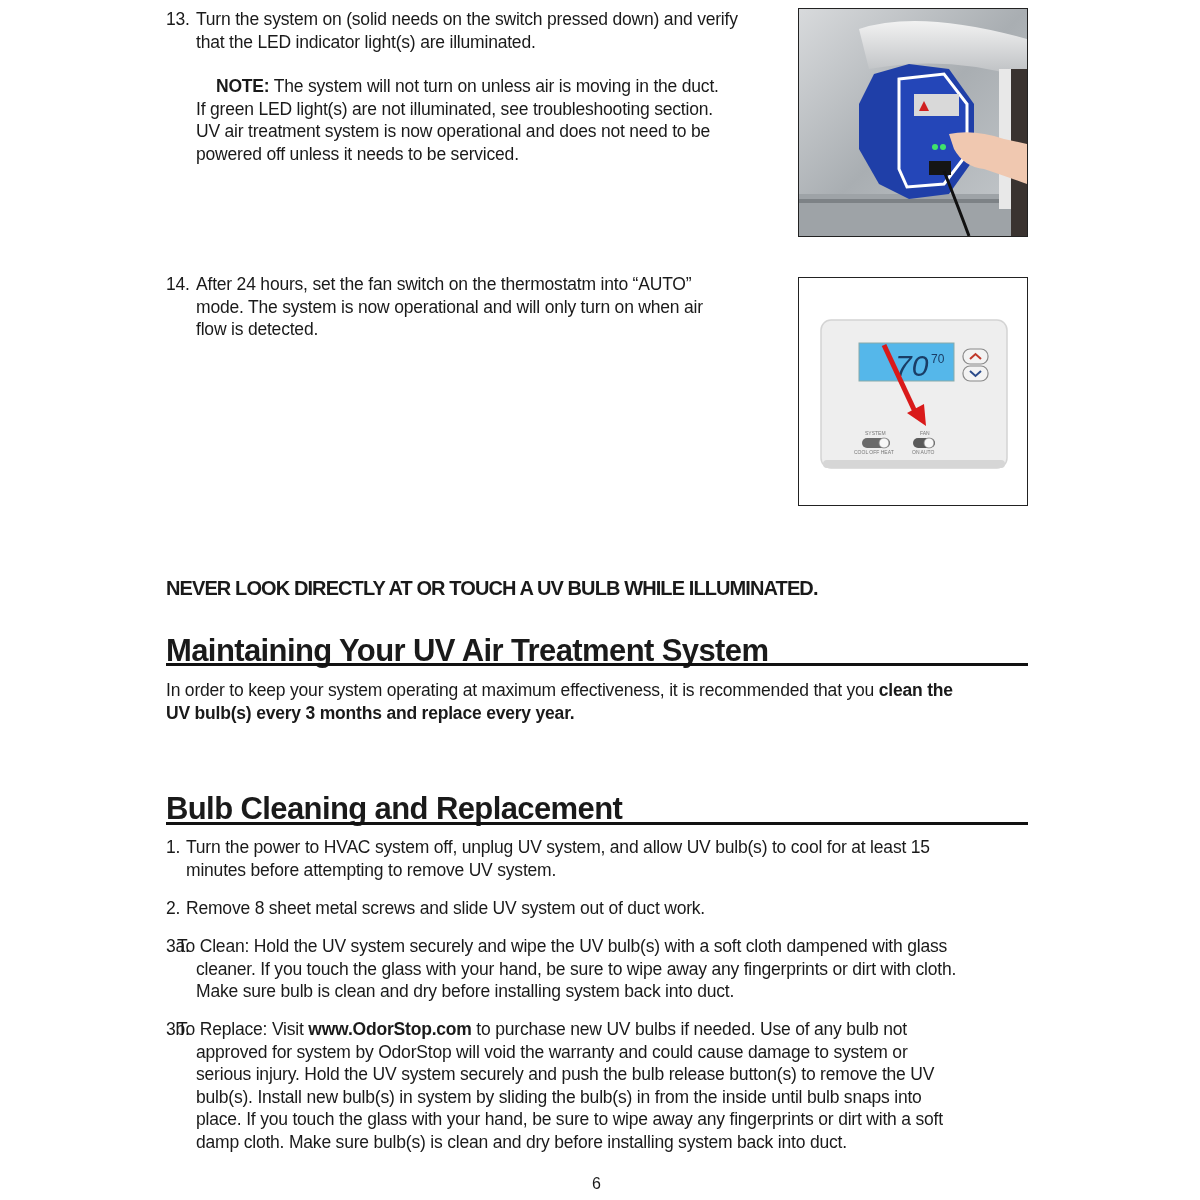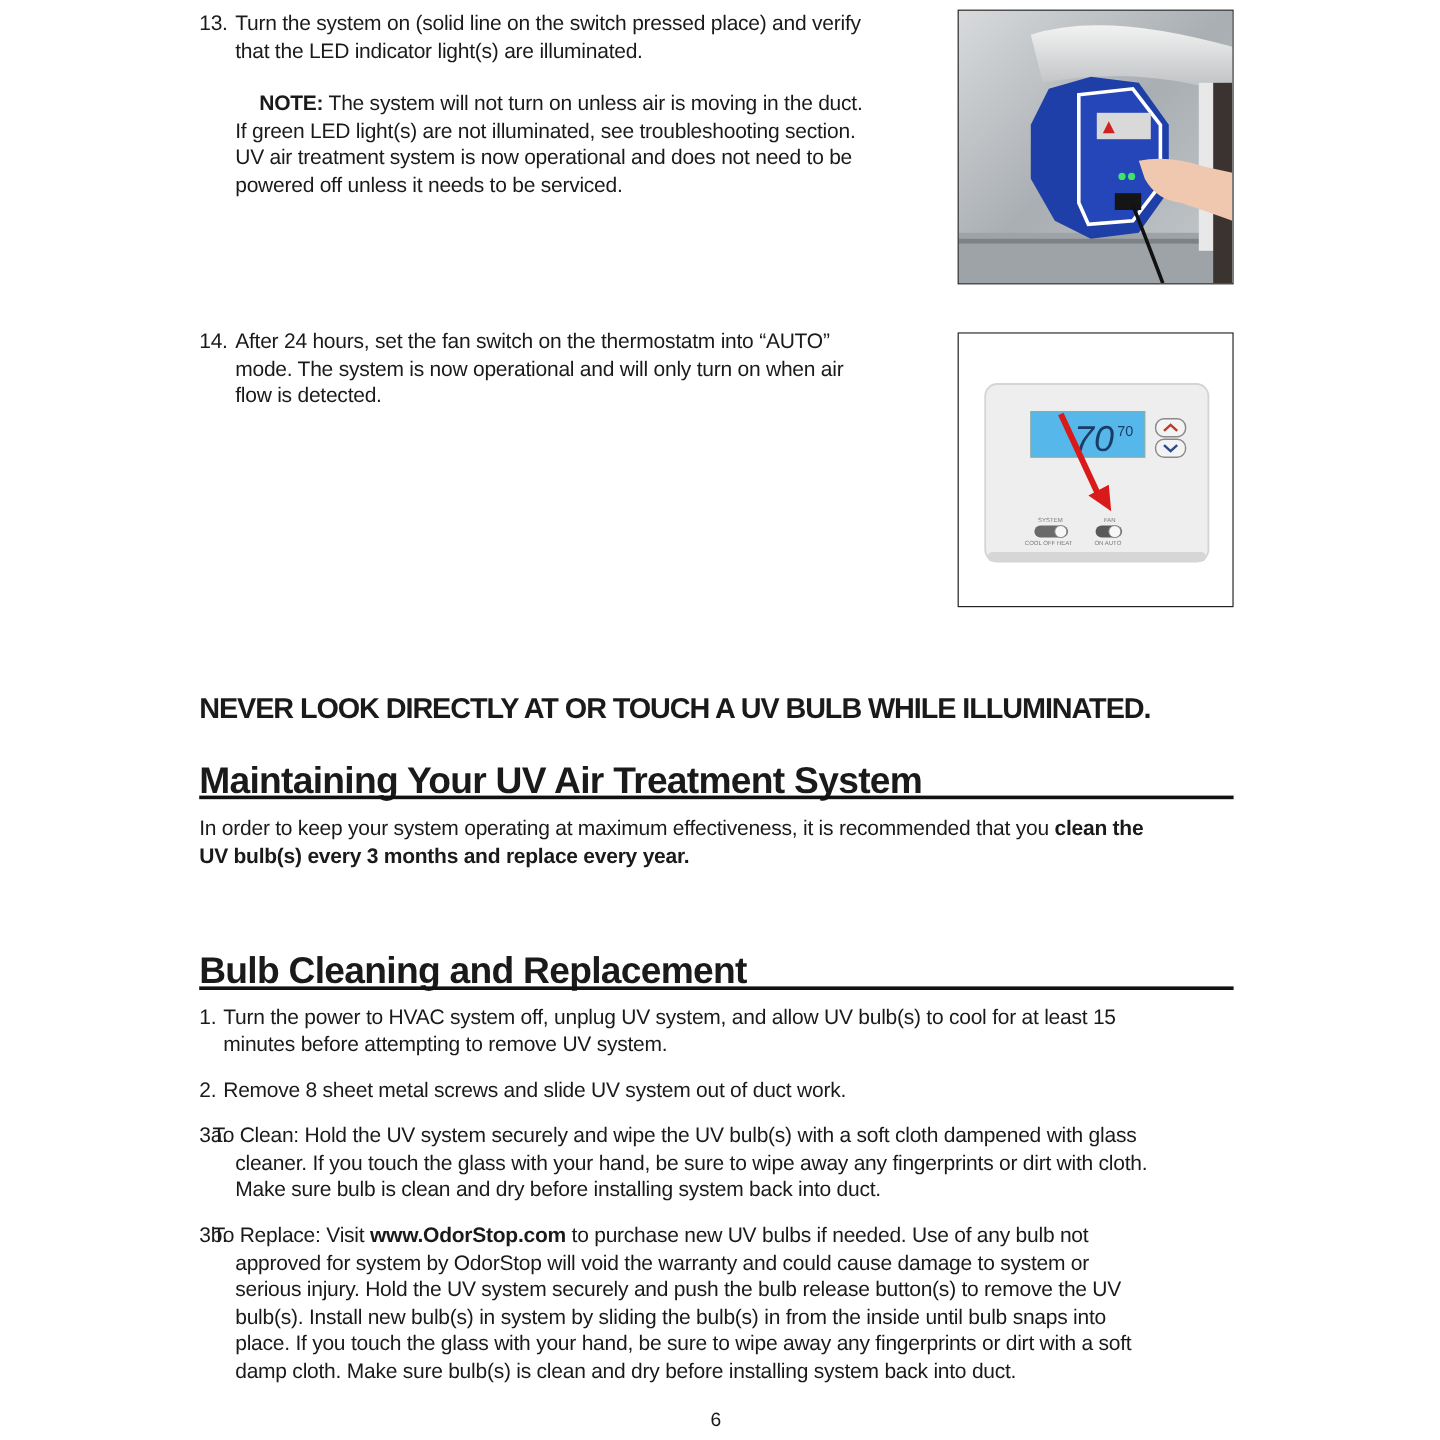--- a/index.html
+++ b/index.html
@@ -1,33 +1,33 @@
 <!DOCTYPE html>
 <html><head>
 <meta charset="utf-8">
 <style>
   html, body { margin:0; padding:0; background:#ffffff; }
   body { width:1200px; height:1200px; position:relative; overflow:hidden;
          font-family:"Liberation Sans", sans-serif; color:#1a1a1a; }
   .abs { position:absolute; }
   .p { font-size:17.5px; line-height:22.5px; letter-spacing:-0.2px; }
   b { font-weight:bold; }
-  .warning { font-size:24px; font-weight:bold; letter-spacing:-0.9px; }
+  .warning { font-size:20px; font-weight:bold; letter-spacing:-0.9px; }
   .h2 { font-size:31px; font-weight:bold; letter-spacing:-0.6px; }
   .rule { position:absolute; height:3px; background:#111; }
   .photo { position:absolute; border:1px solid #222; background:#fff; overflow:hidden; }
   .pagenum { font-size:16px; }
 </style>
 </head>
 <body>
 
 <div class="abs p" style="left:166px; top:8px; width:600px;">
   <div style="position:absolute; left:0; top:0;">13.</div>
   <div style="position:absolute; left:30px; top:0; width:580px;">
-    <div style="white-space:nowrap;">Turn the system on (solid line on the switch pressed place) and verify</div>
+    <div style="white-space:nowrap;">Turn the system on (solid needs on the switch pressed down) and verify</div>
     <div style="white-space:nowrap;">that the LED indicator light(s) are illuminated.</div>
     <div style="height:22px;"></div>
     <div style="white-space:nowrap;margin-left:20px;"><b>NOTE:</b><span> The system will not turn on unless air is moving in the duct.</span></div>
     <div style="white-space:nowrap;">If green LED light(s) are not illuminated, see troubleshooting section.</div>
     <div style="white-space:nowrap;">UV air treatment system is now operational and does not need to be</div>
     <div style="white-space:nowrap;">powered off unless it needs to be serviced.</div>
   </div>
 </div>
 
 <div class="photo" style="left:798px; top:8px; width:228px; height:227px;">

